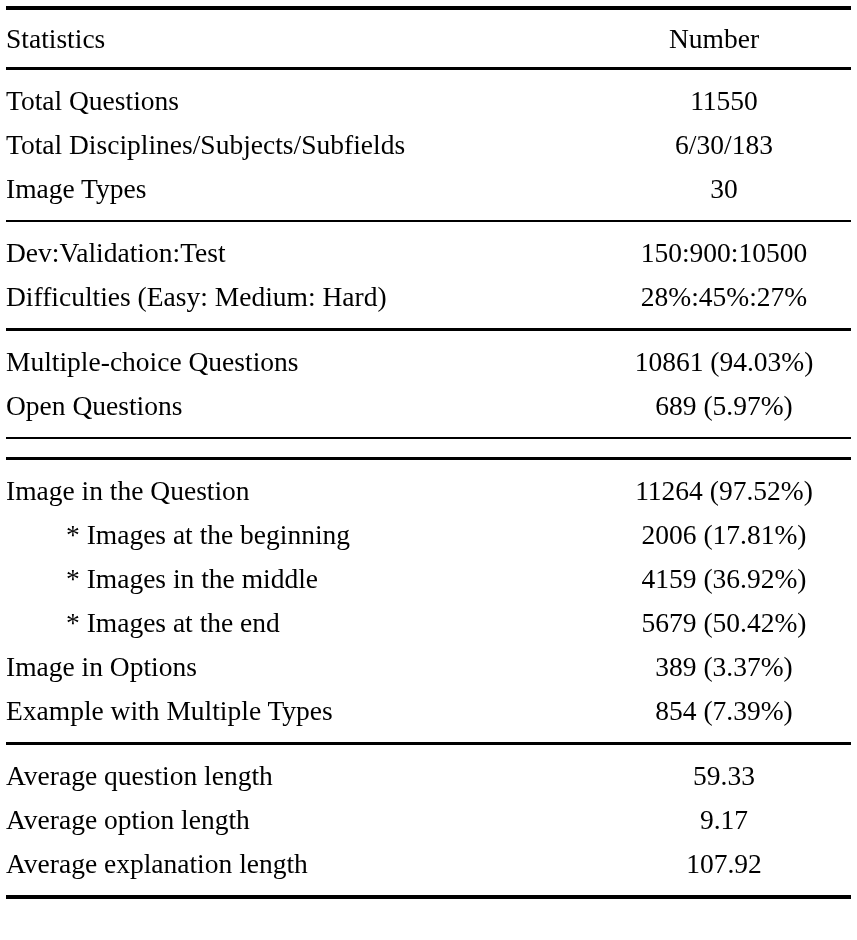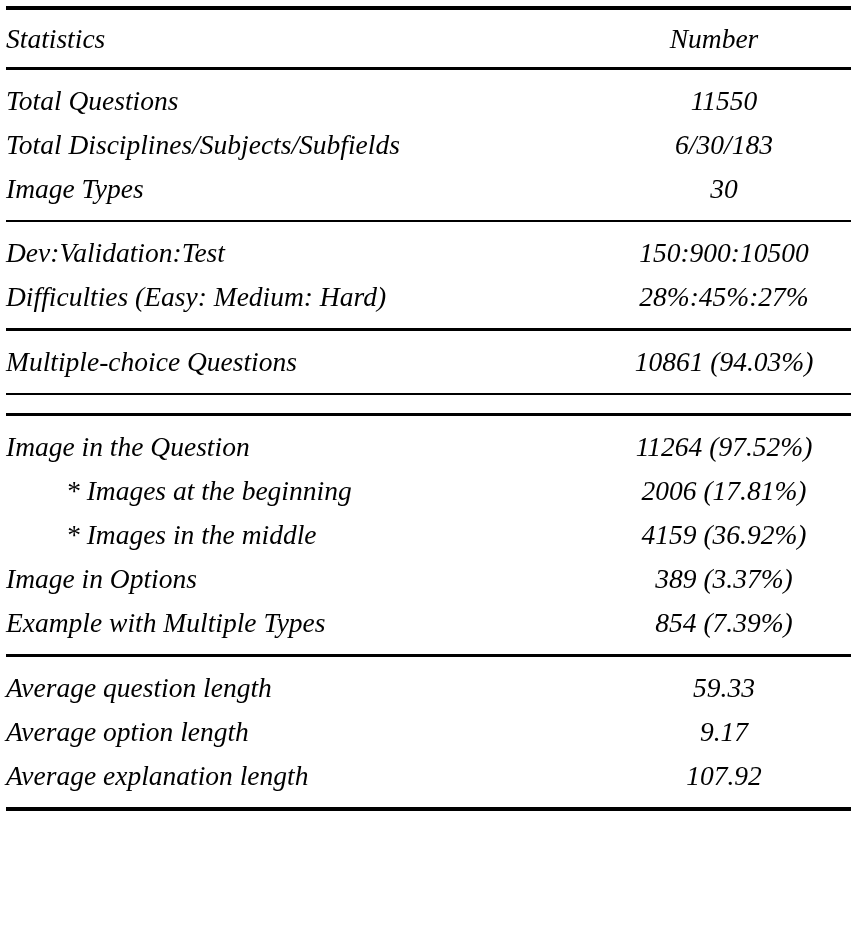--- a/index.html
+++ b/index.html
@@ -15,21 +15,20 @@
     color: #000000;
     -webkit-font-smoothing: antialiased;
   }
 
   #stats-table {
     position: relative;
     width: 857px;
     height: 940px;
     box-sizing: border-box;
     padding: 15px;
-    font-style: italic;
   }
 
   table.booktabs {
     position: absolute;
     left: 6px;
     top: 6px;
     width: 845px;
     border-collapse: collapse;
     table-layout: fixed;
     font-size: 27.5px;
@@ -161,20 +160,24 @@
             <span class="rule midrule"></span>
           </td>
         </tr>
         <tr class="rule-row">
           <td colspan="2" class="pad-below-rule"></td>
         </tr>
         <tr>
           <td class="stat-cell">Multiple-choice Questions</td>
           <td class="num-cell">10861 (94.03%)</td>
         </tr>
+        <tr>
+          <td class="stat-cell">Open Questions</td>
+          <td class="num-cell">689 (5.97%)</td>
+        </tr>
         <tr class="rule-row">
           <td colspan="2" class="pad-above-rule"></td>
         </tr>
         <tr class="rule-row">
           <td colspan="2">
             <span class="rule midrule"></span>
           </td>
         </tr>
         <tr class="rule-row">
           <td colspan="2" class="pad-below-rule"></td>
@@ -194,20 +197,24 @@
           <td class="stat-cell">Image in the Question</td>
           <td class="num-cell">11264 (97.52%)</td>
         </tr>
         <tr>
           <td class="stat-cell indent">* Images at the beginning</td>
           <td class="num-cell">2006 (17.81%)</td>
         </tr>
         <tr>
           <td class="stat-cell indent">* Images in the middle</td>
           <td class="num-cell">4159 (36.92%)</td>
+        </tr>
+        <tr>
+          <td class="stat-cell indent">* Images at the end</td>
+          <td class="num-cell">5679 (50.42%)</td>
         </tr>
         <tr>
           <td class="stat-cell">Image in Options</td>
           <td class="num-cell">389 (3.37%)</td>
         </tr>
         <tr>
           <td class="stat-cell">Example with Multiple Types</td>
           <td class="num-cell">854 (7.39%)</td>
         </tr>
         <tr class="rule-row">

